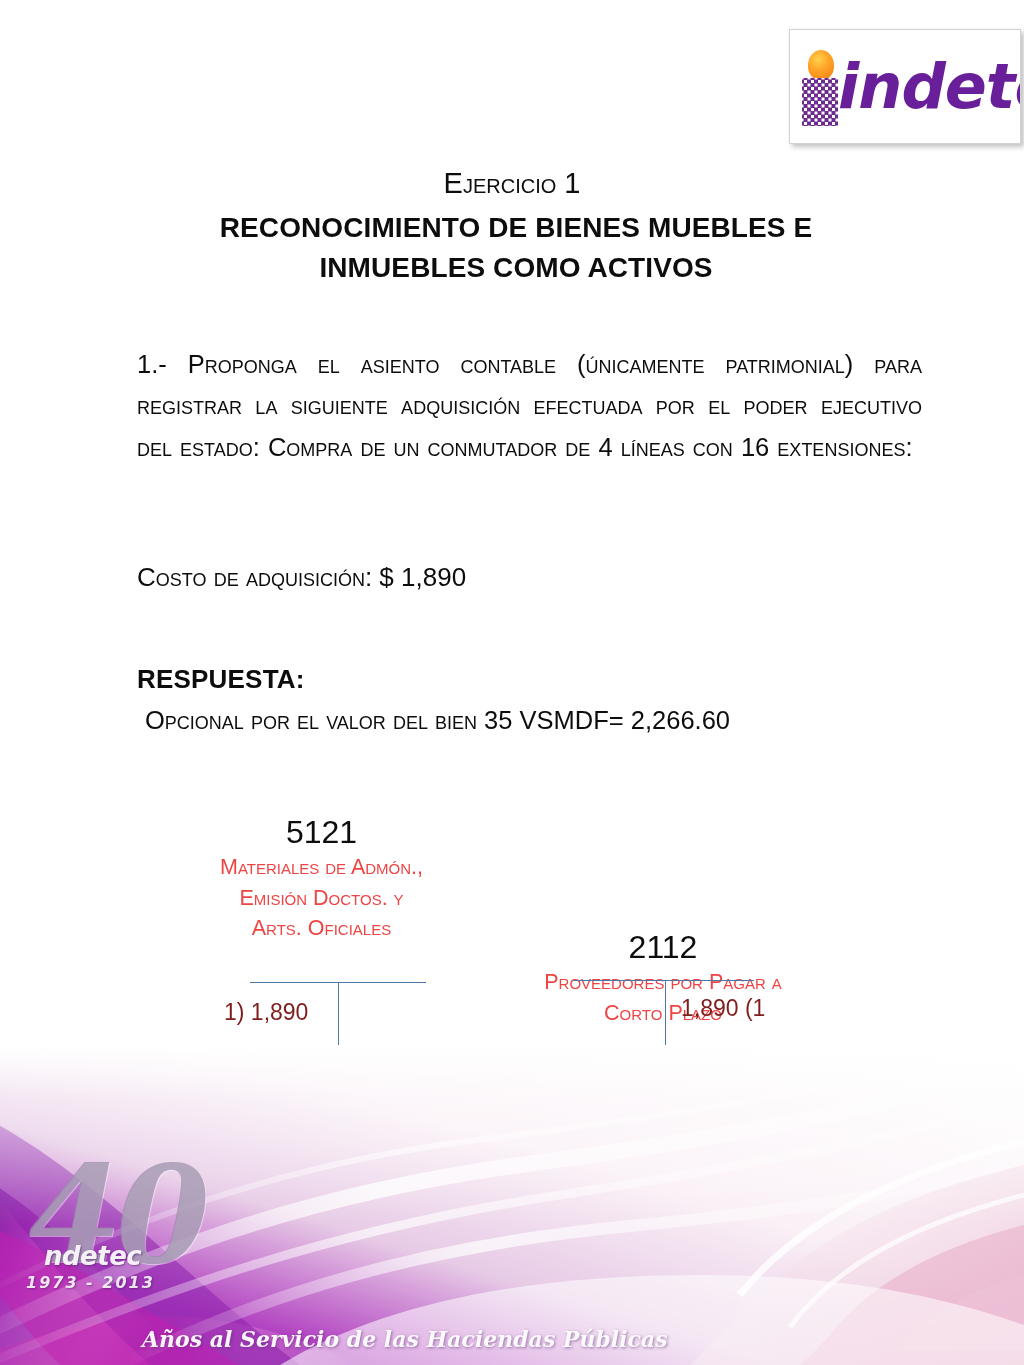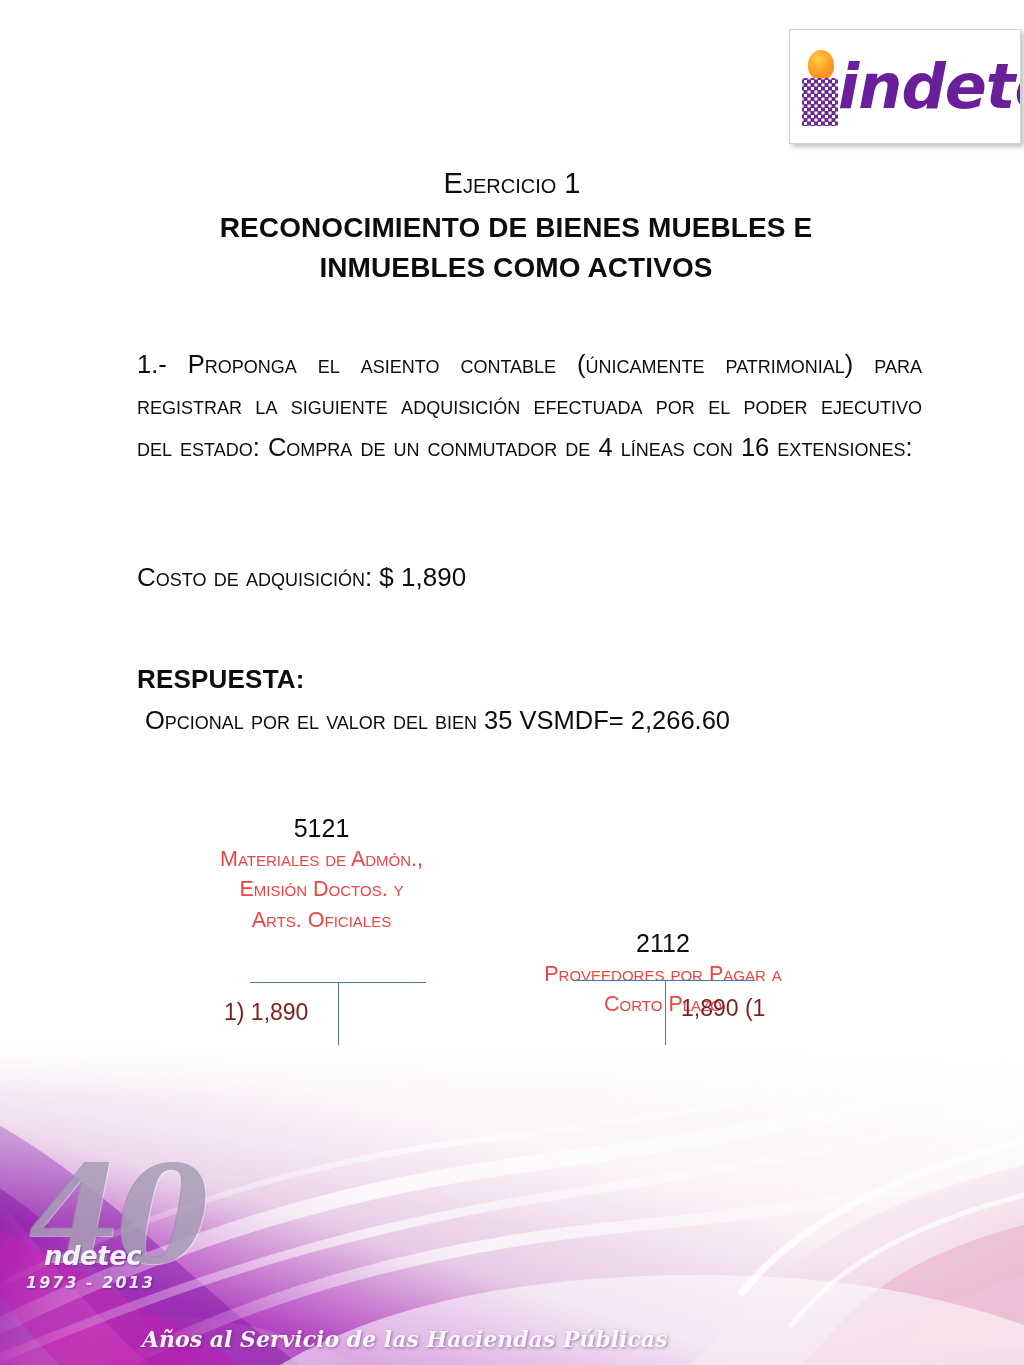--- a/index.html
+++ b/index.html
@@ -131,21 +131,21 @@
     font-size: 25.5px;
     font-variant: small-caps;
     line-height: 1.4;
     margin-left: 8px;
   }
 
   
   .taccount { position: absolute; }
 
   .t-code {
-    font-size: 25px;
+    font-size: 32px;
     text-align: center;
     line-height: 1.22;
     color: #0d0d0d;
   }
   .t-name {
     font-size: 21.5px;
     font-variant: small-caps;
     text-align: center;
     line-height: 1.42;
     color: #ef4444;

